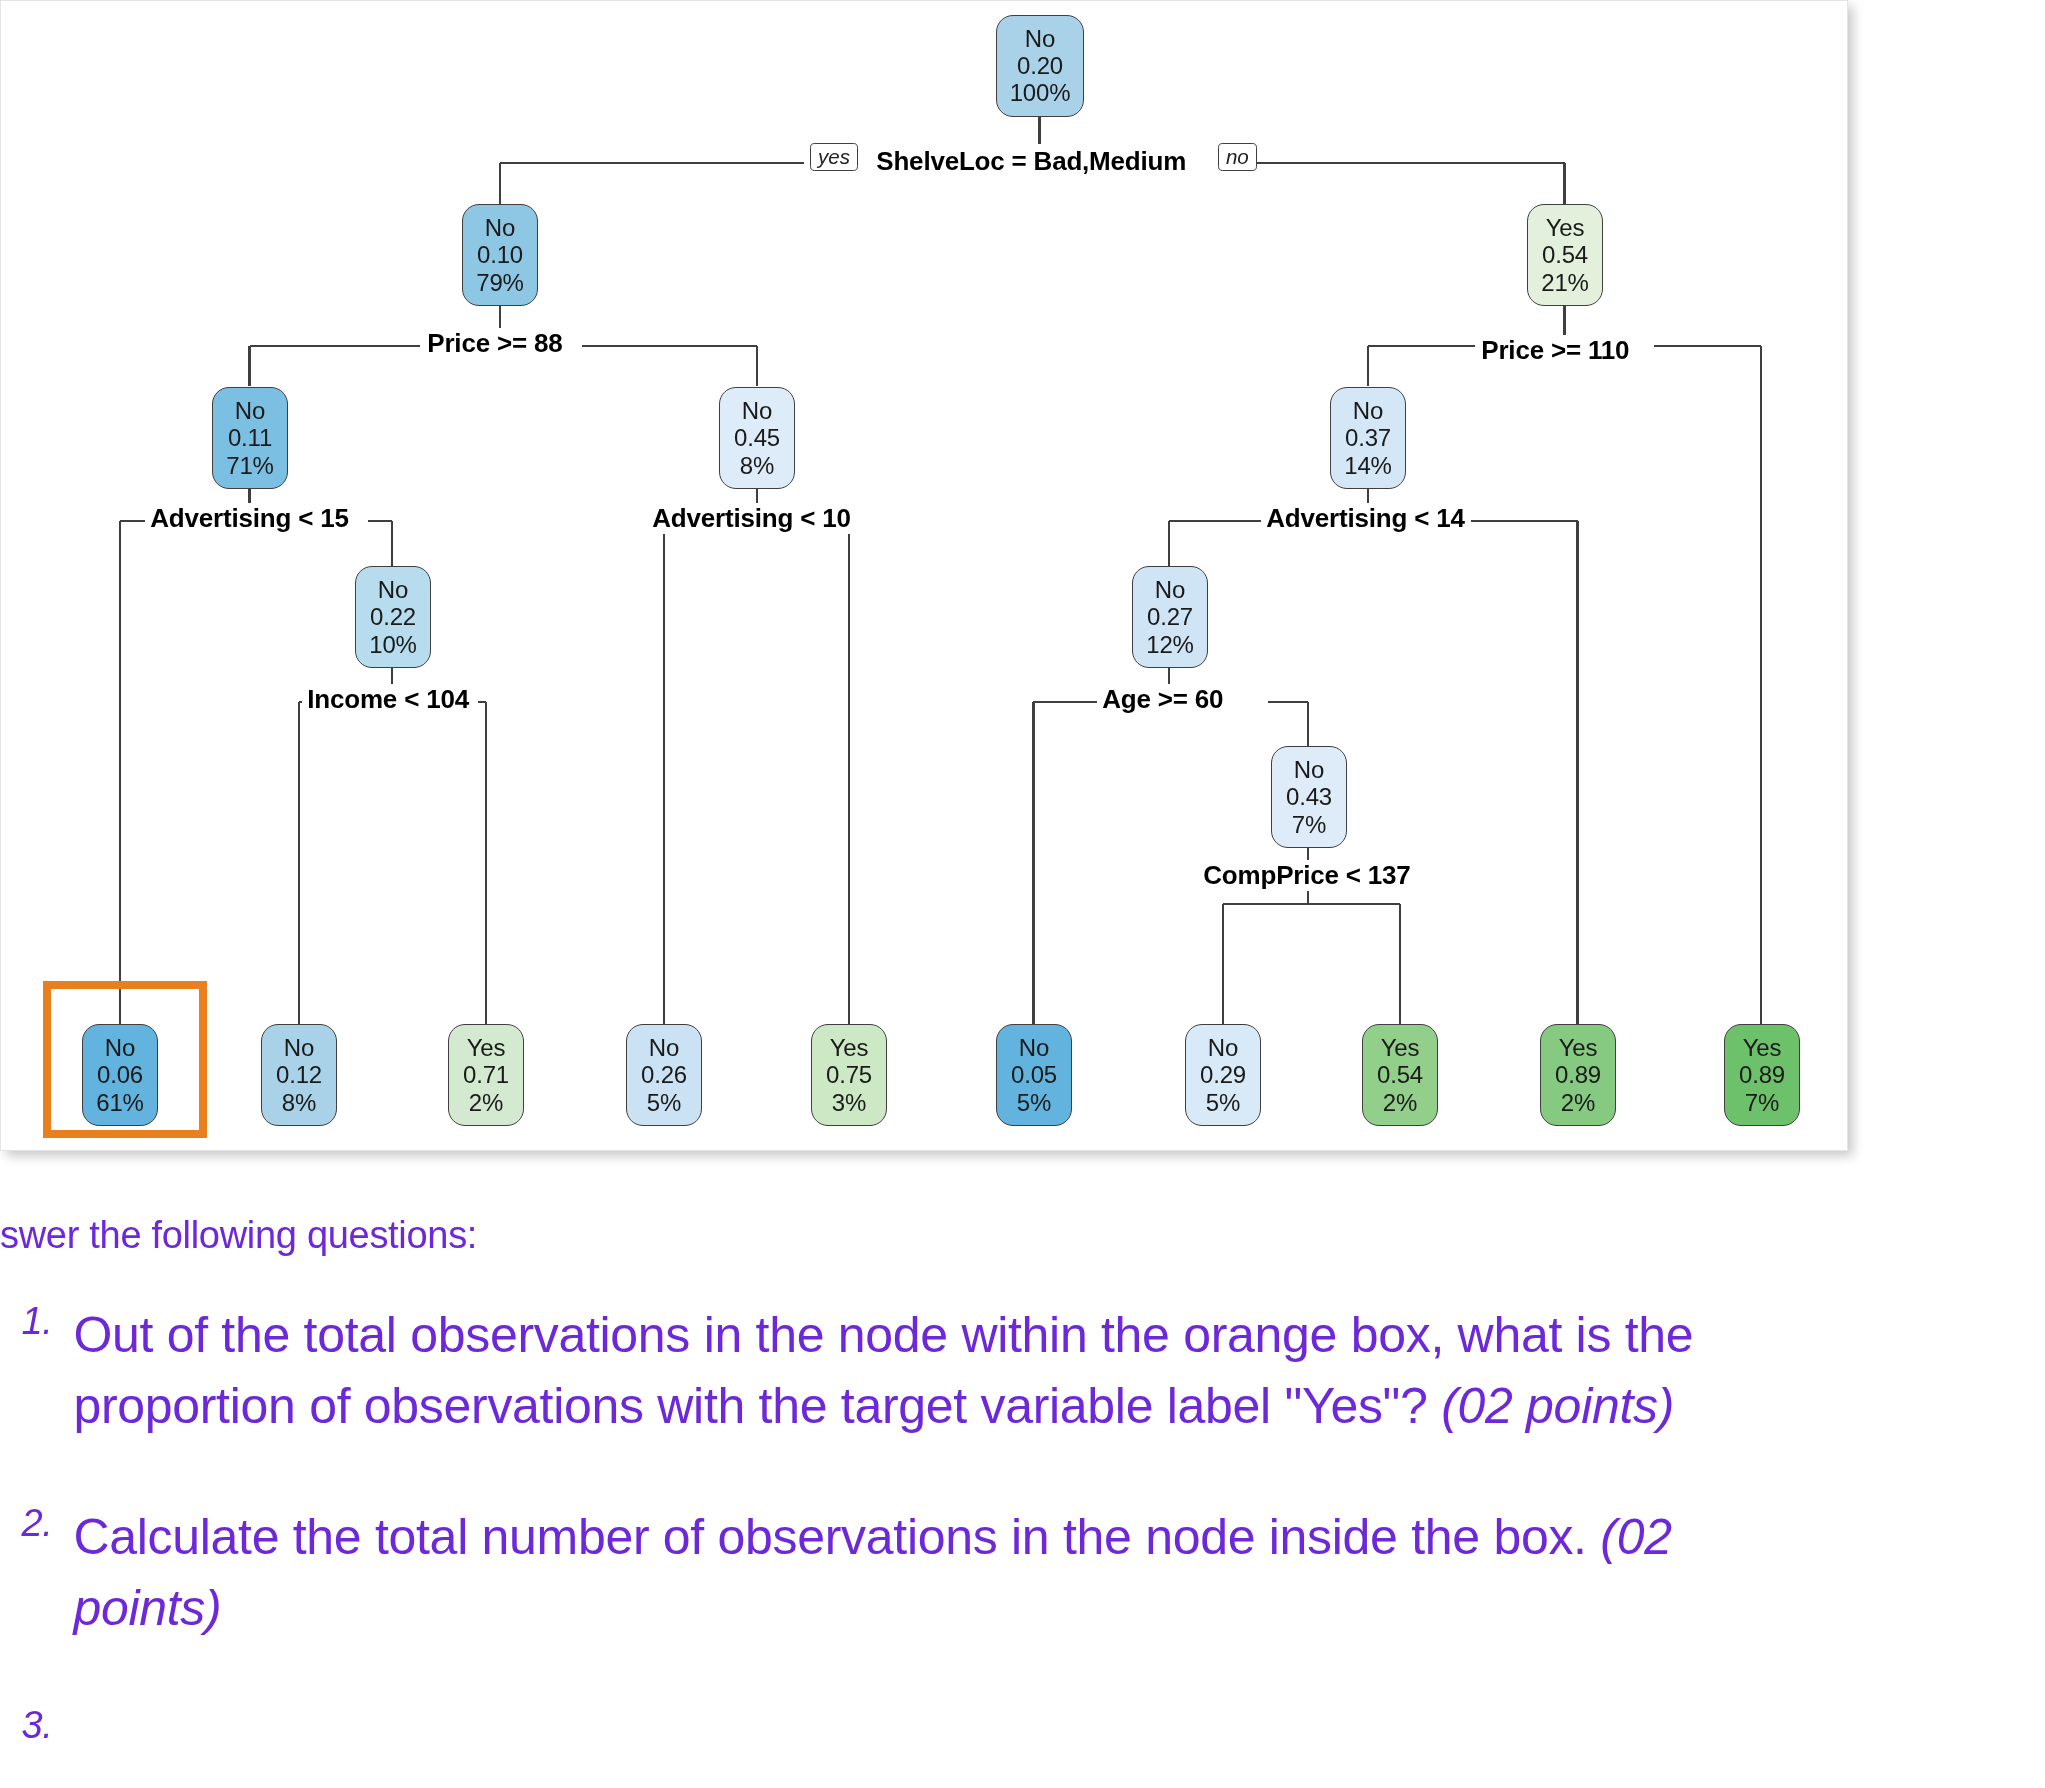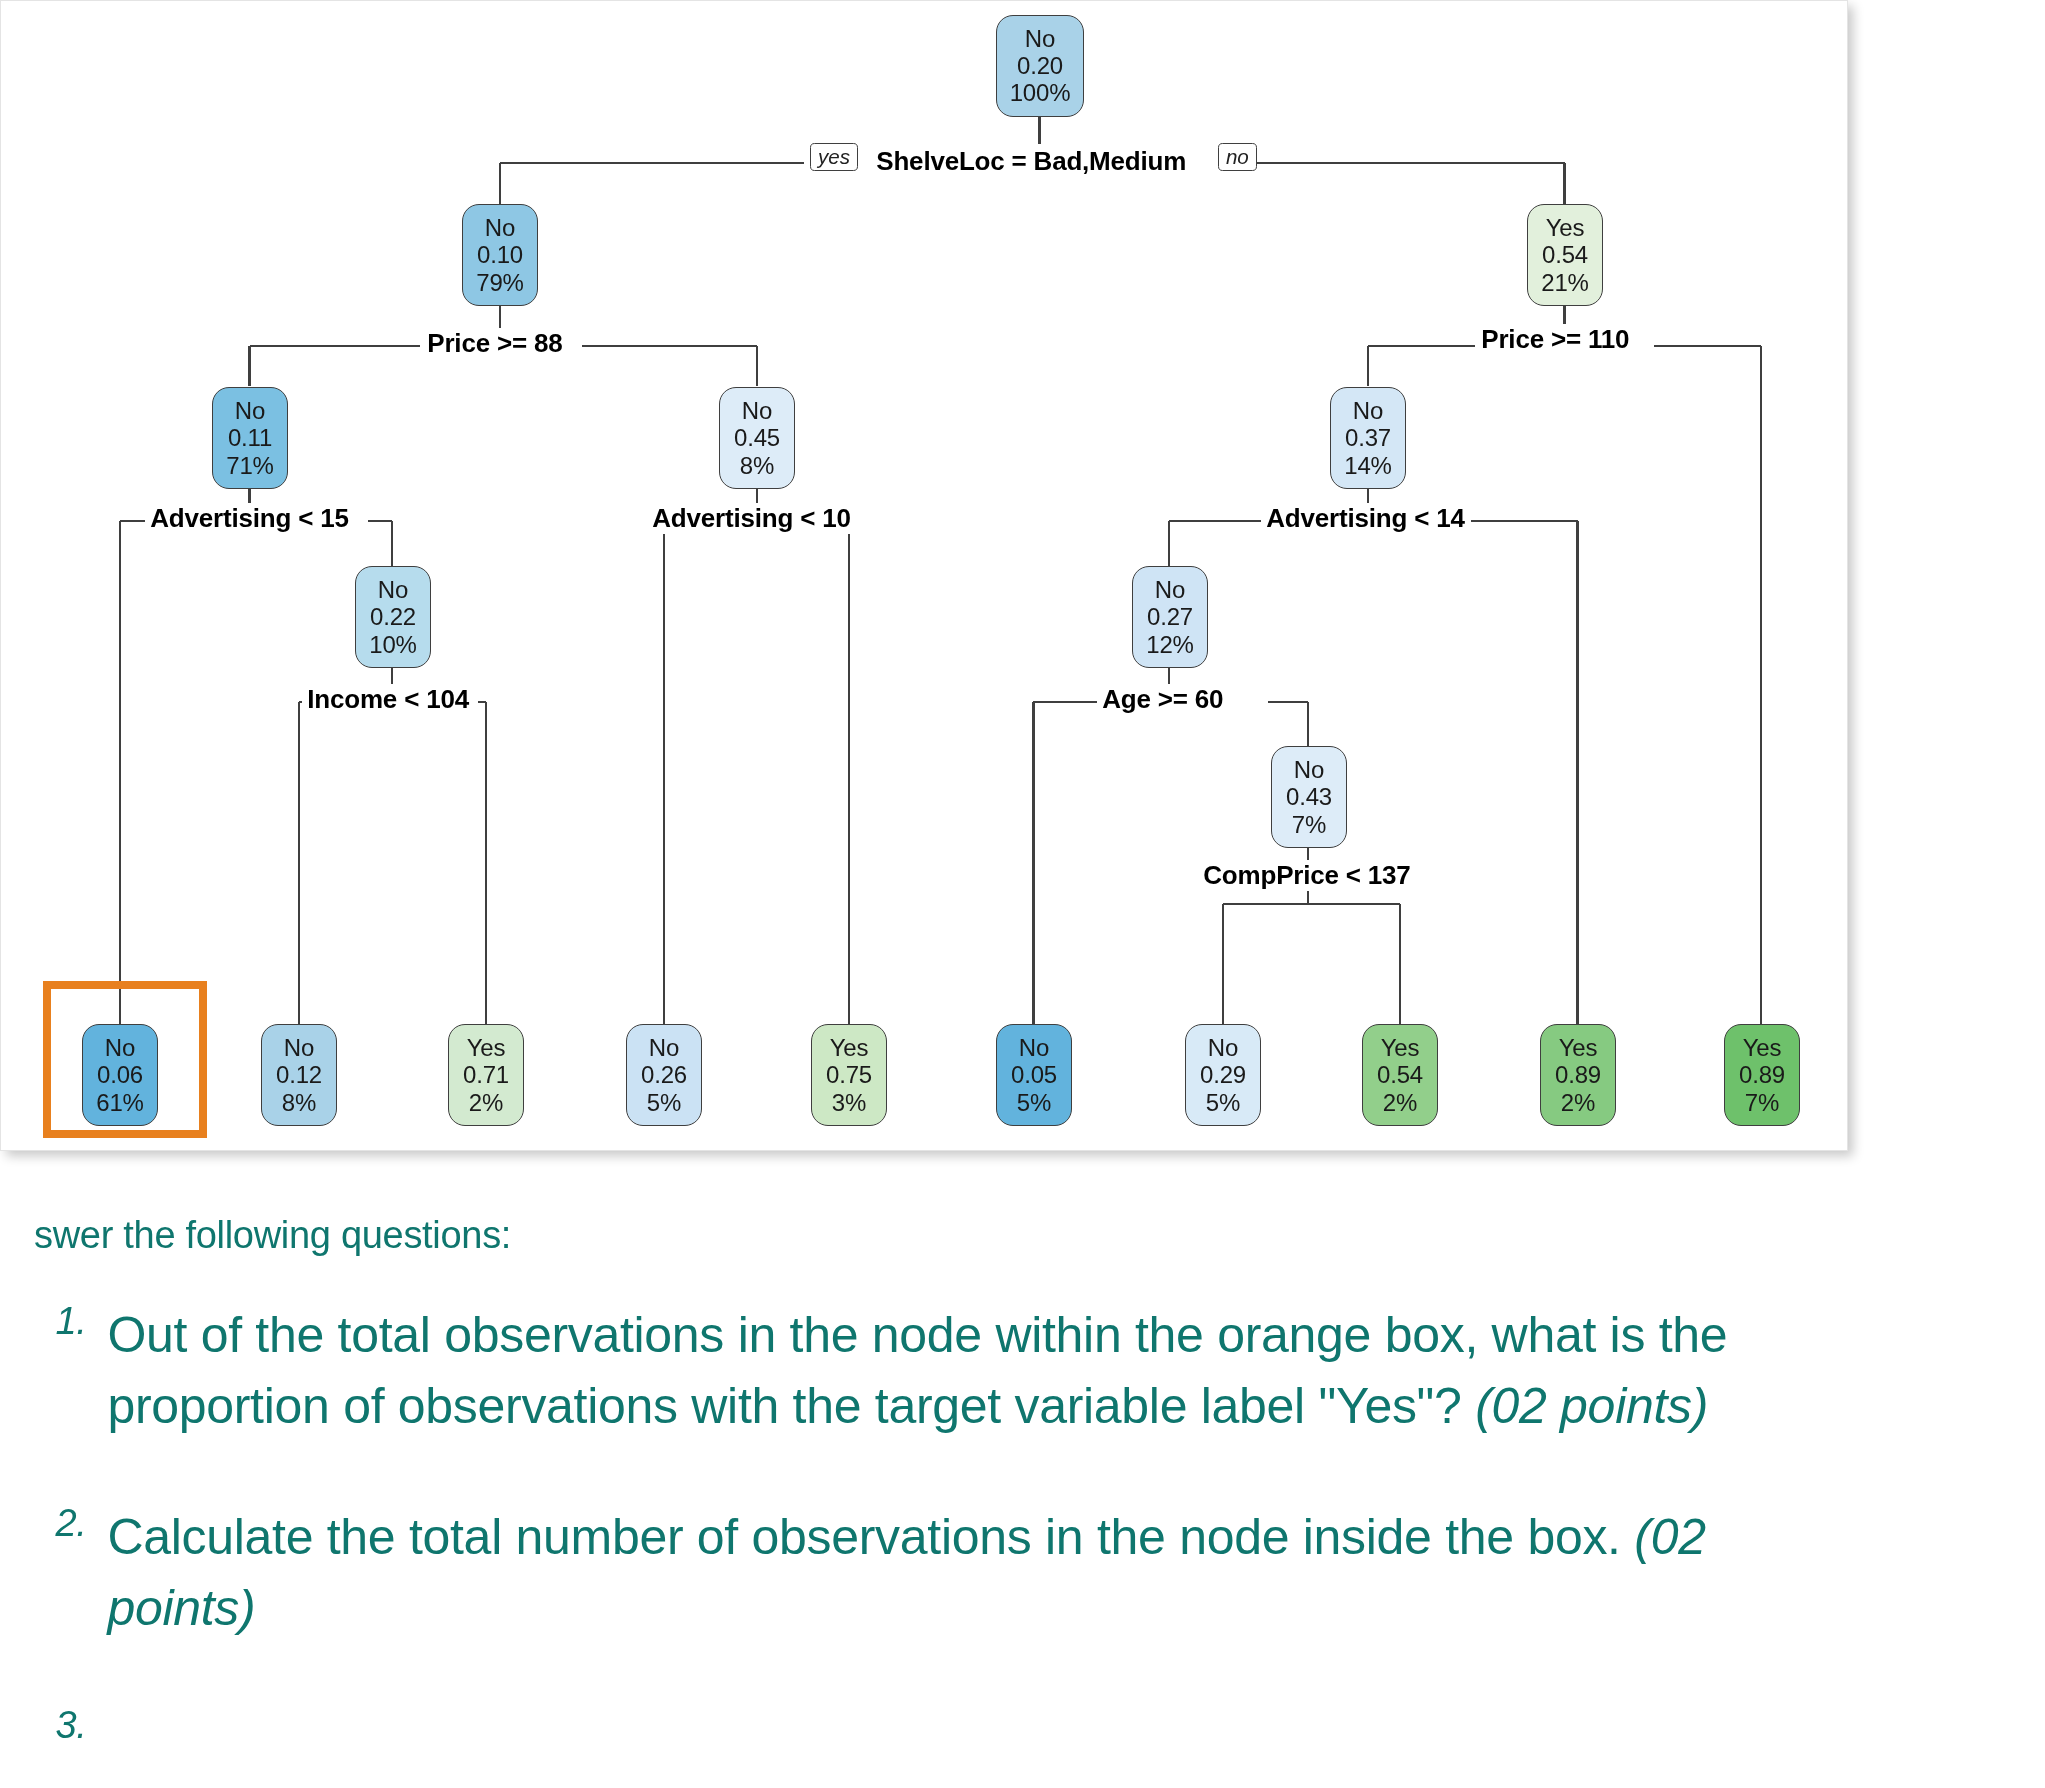--- a/index.html
+++ b/index.html
@@ -67,22 +67,21 @@
     position:absolute;
     border:8.4px solid #E8801E;
     background:transparent;
     box-sizing:border-box;
   }
 
   
   #questions{
     position:absolute;
     left:0;top:1214px;width:1708px;
-    color:#0f766e;
-    margin-left:34px;
+    color:#6d28d9;
   }
   #intro-line{
     font-size:38px;
     margin-left:0px;
     letter-spacing:-0.3px;
     white-space:nowrap;
   }
   .q-row{
     display:flex;
     align-items:flex-start;
@@ -171,21 +170,21 @@
         <line x1="1600" y1="1183" x2="1832" y2="1183"></line>
         <line x1="1712" y1="1140" x2="1712" y2="1183"></line>
       </g>
     </svg>
 
     <div class="split-label" style="left:870px;top:145px;">ShelveLoc = Bad,Medium</div>
     <div class="yn-box" style="left:809px;top:142px;">yes</div>
     <div class="yn-box" style="left:1217px;top:142px;">no</div>
 
     <div class="split-label" style="left:421px;top:327px;">Price &gt;= 88</div>
-    <div class="split-label" style="left:1475px;top:323px;text-align:right;">Price &gt;= 110</div>
+    <div class="split-label" style="left:1475px;top:334px;text-align:right;">Price &gt;= 110</div>
     <div class="split-label" style="left:144px;top:502px;">Advertising &lt; 15</div>
     <div class="split-label" style="left:646px;top:502px;">Advertising &lt; 10</div>
     <div class="split-label" style="left:1260px;top:502px;">Advertising &lt; 14</div>
     <div class="split-label" style="left:301px;top:683px;">Income &lt; 104</div>
     <div class="split-label" style="left:1096px;top:683px;">Age &gt;= 60</div>
     <div class="split-label" style="left:1197px;top:859px;">CompPrice &lt; 137</div>
 
     <div class="node" style="left:995px;top:13.7px;width:88px;height:102px;background:#a9d2e8;">
       <span class="ln">No</span>
       <span class="ln">0.20</span>

